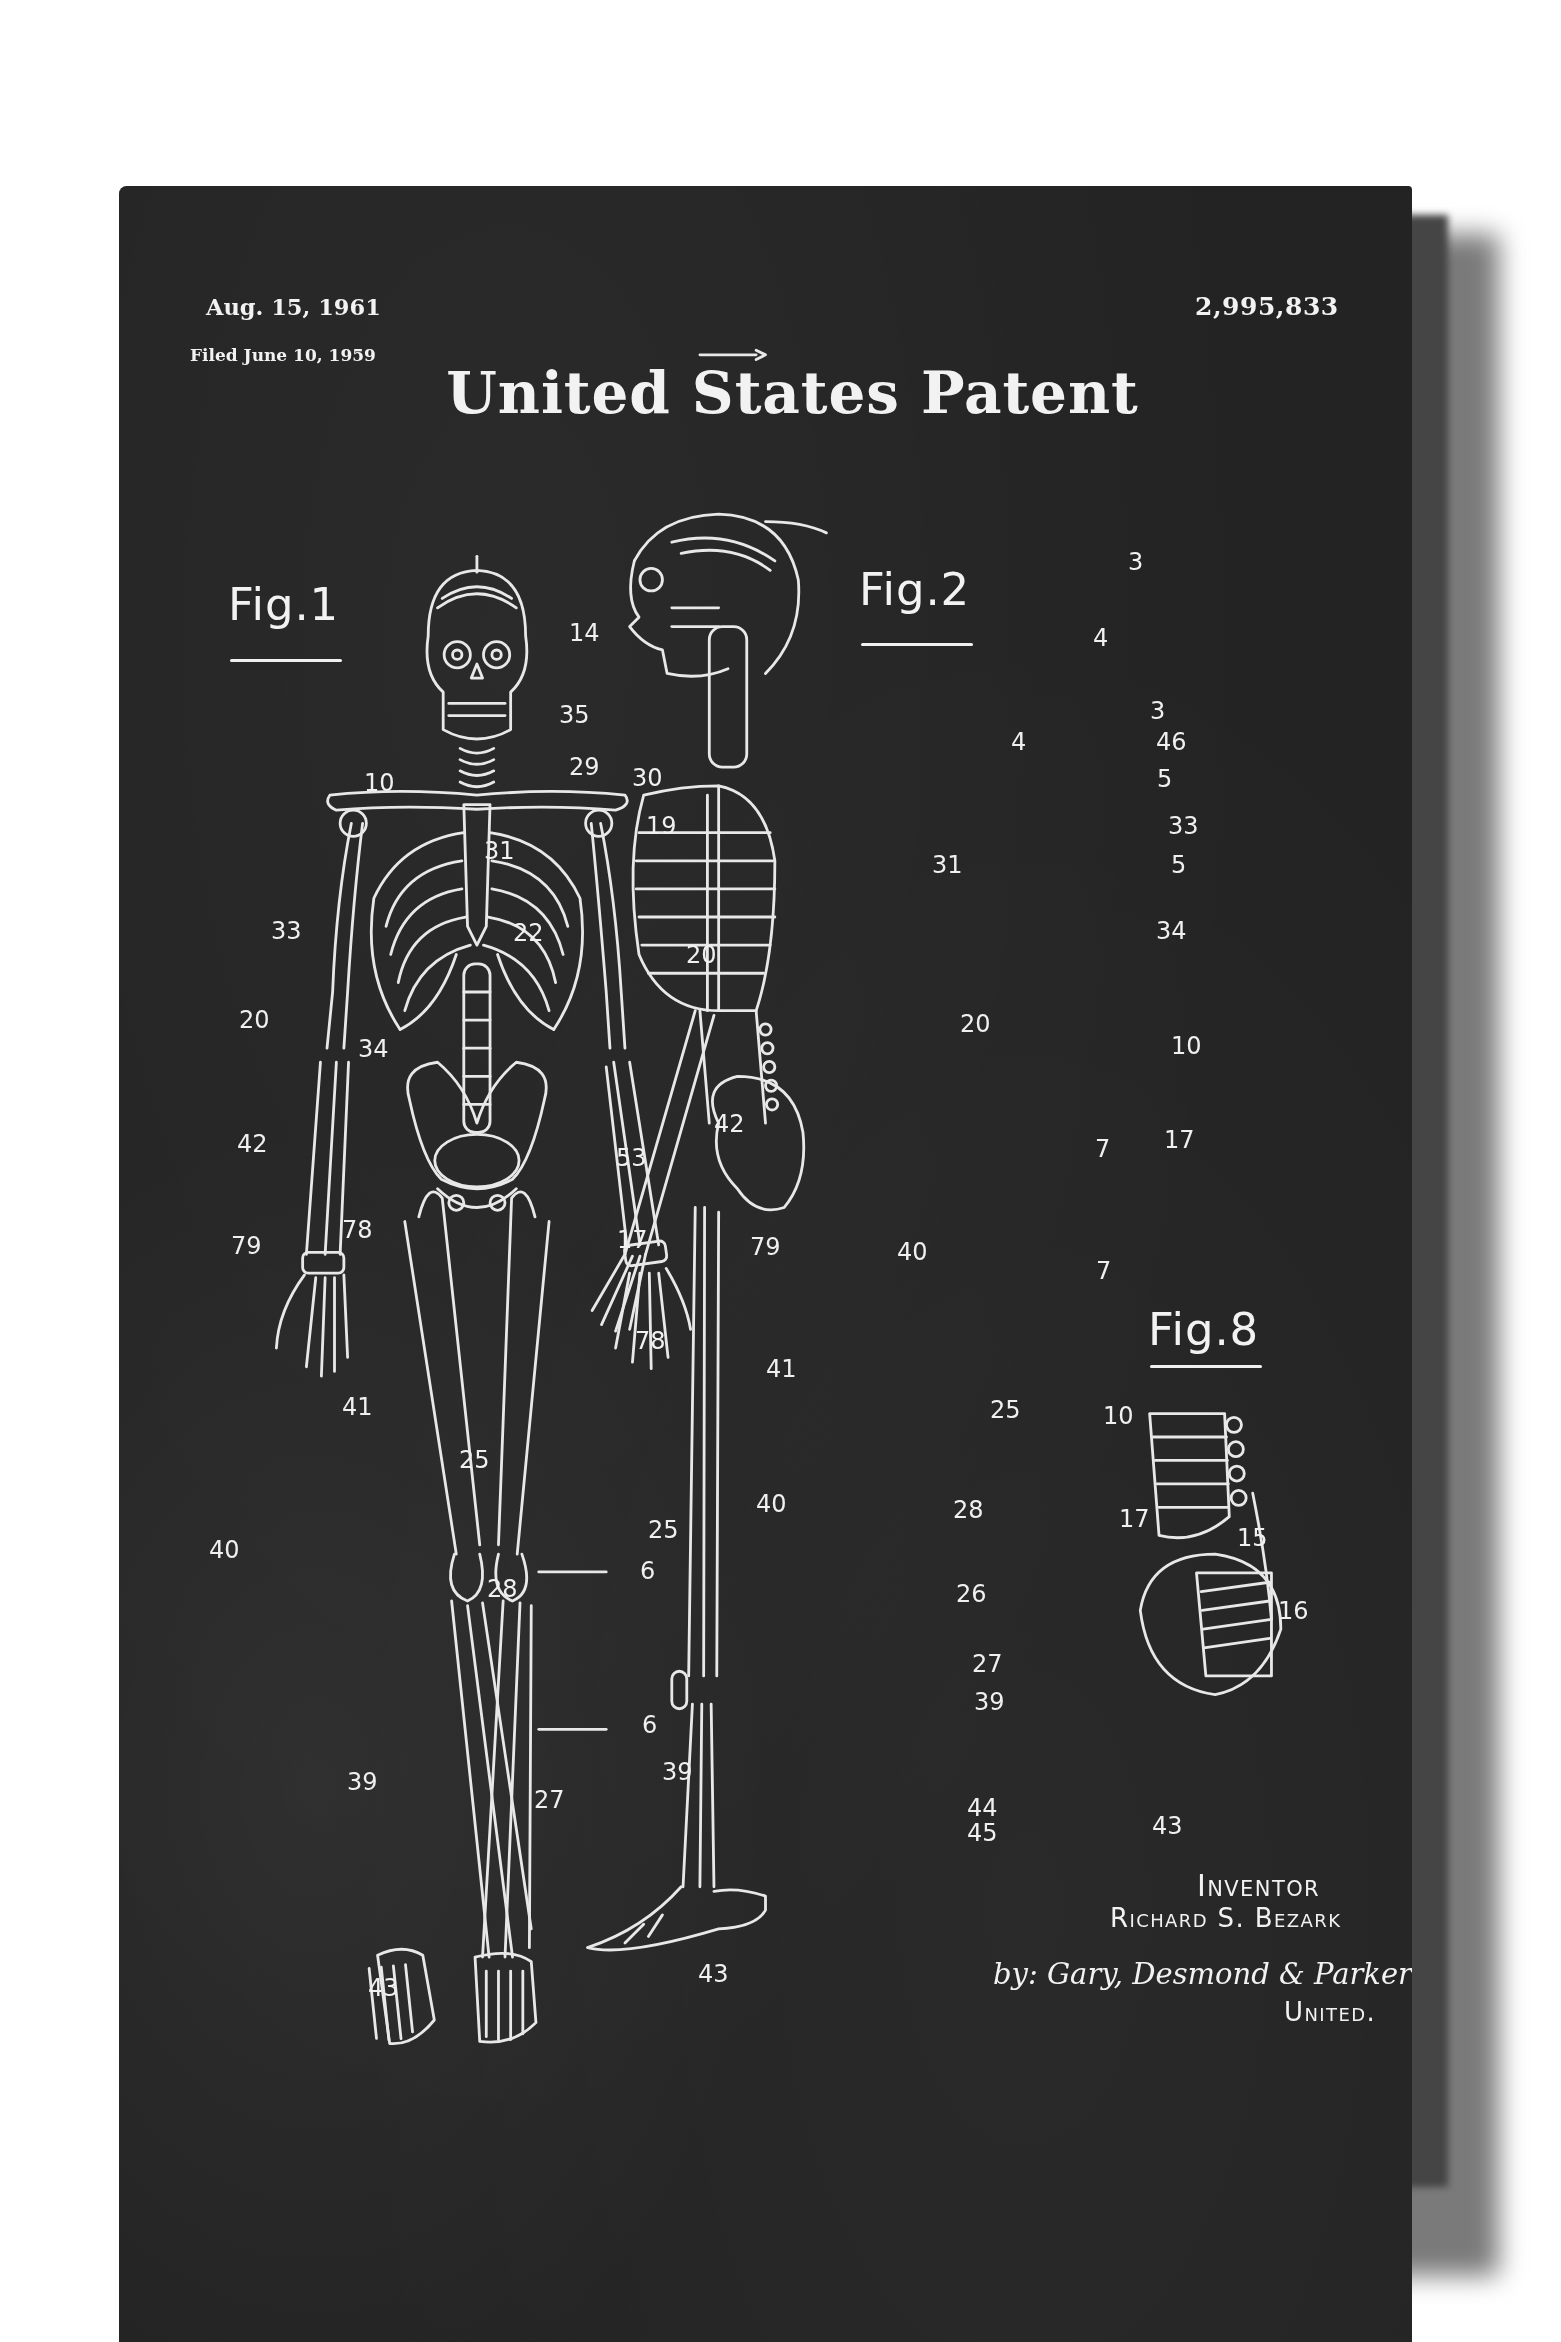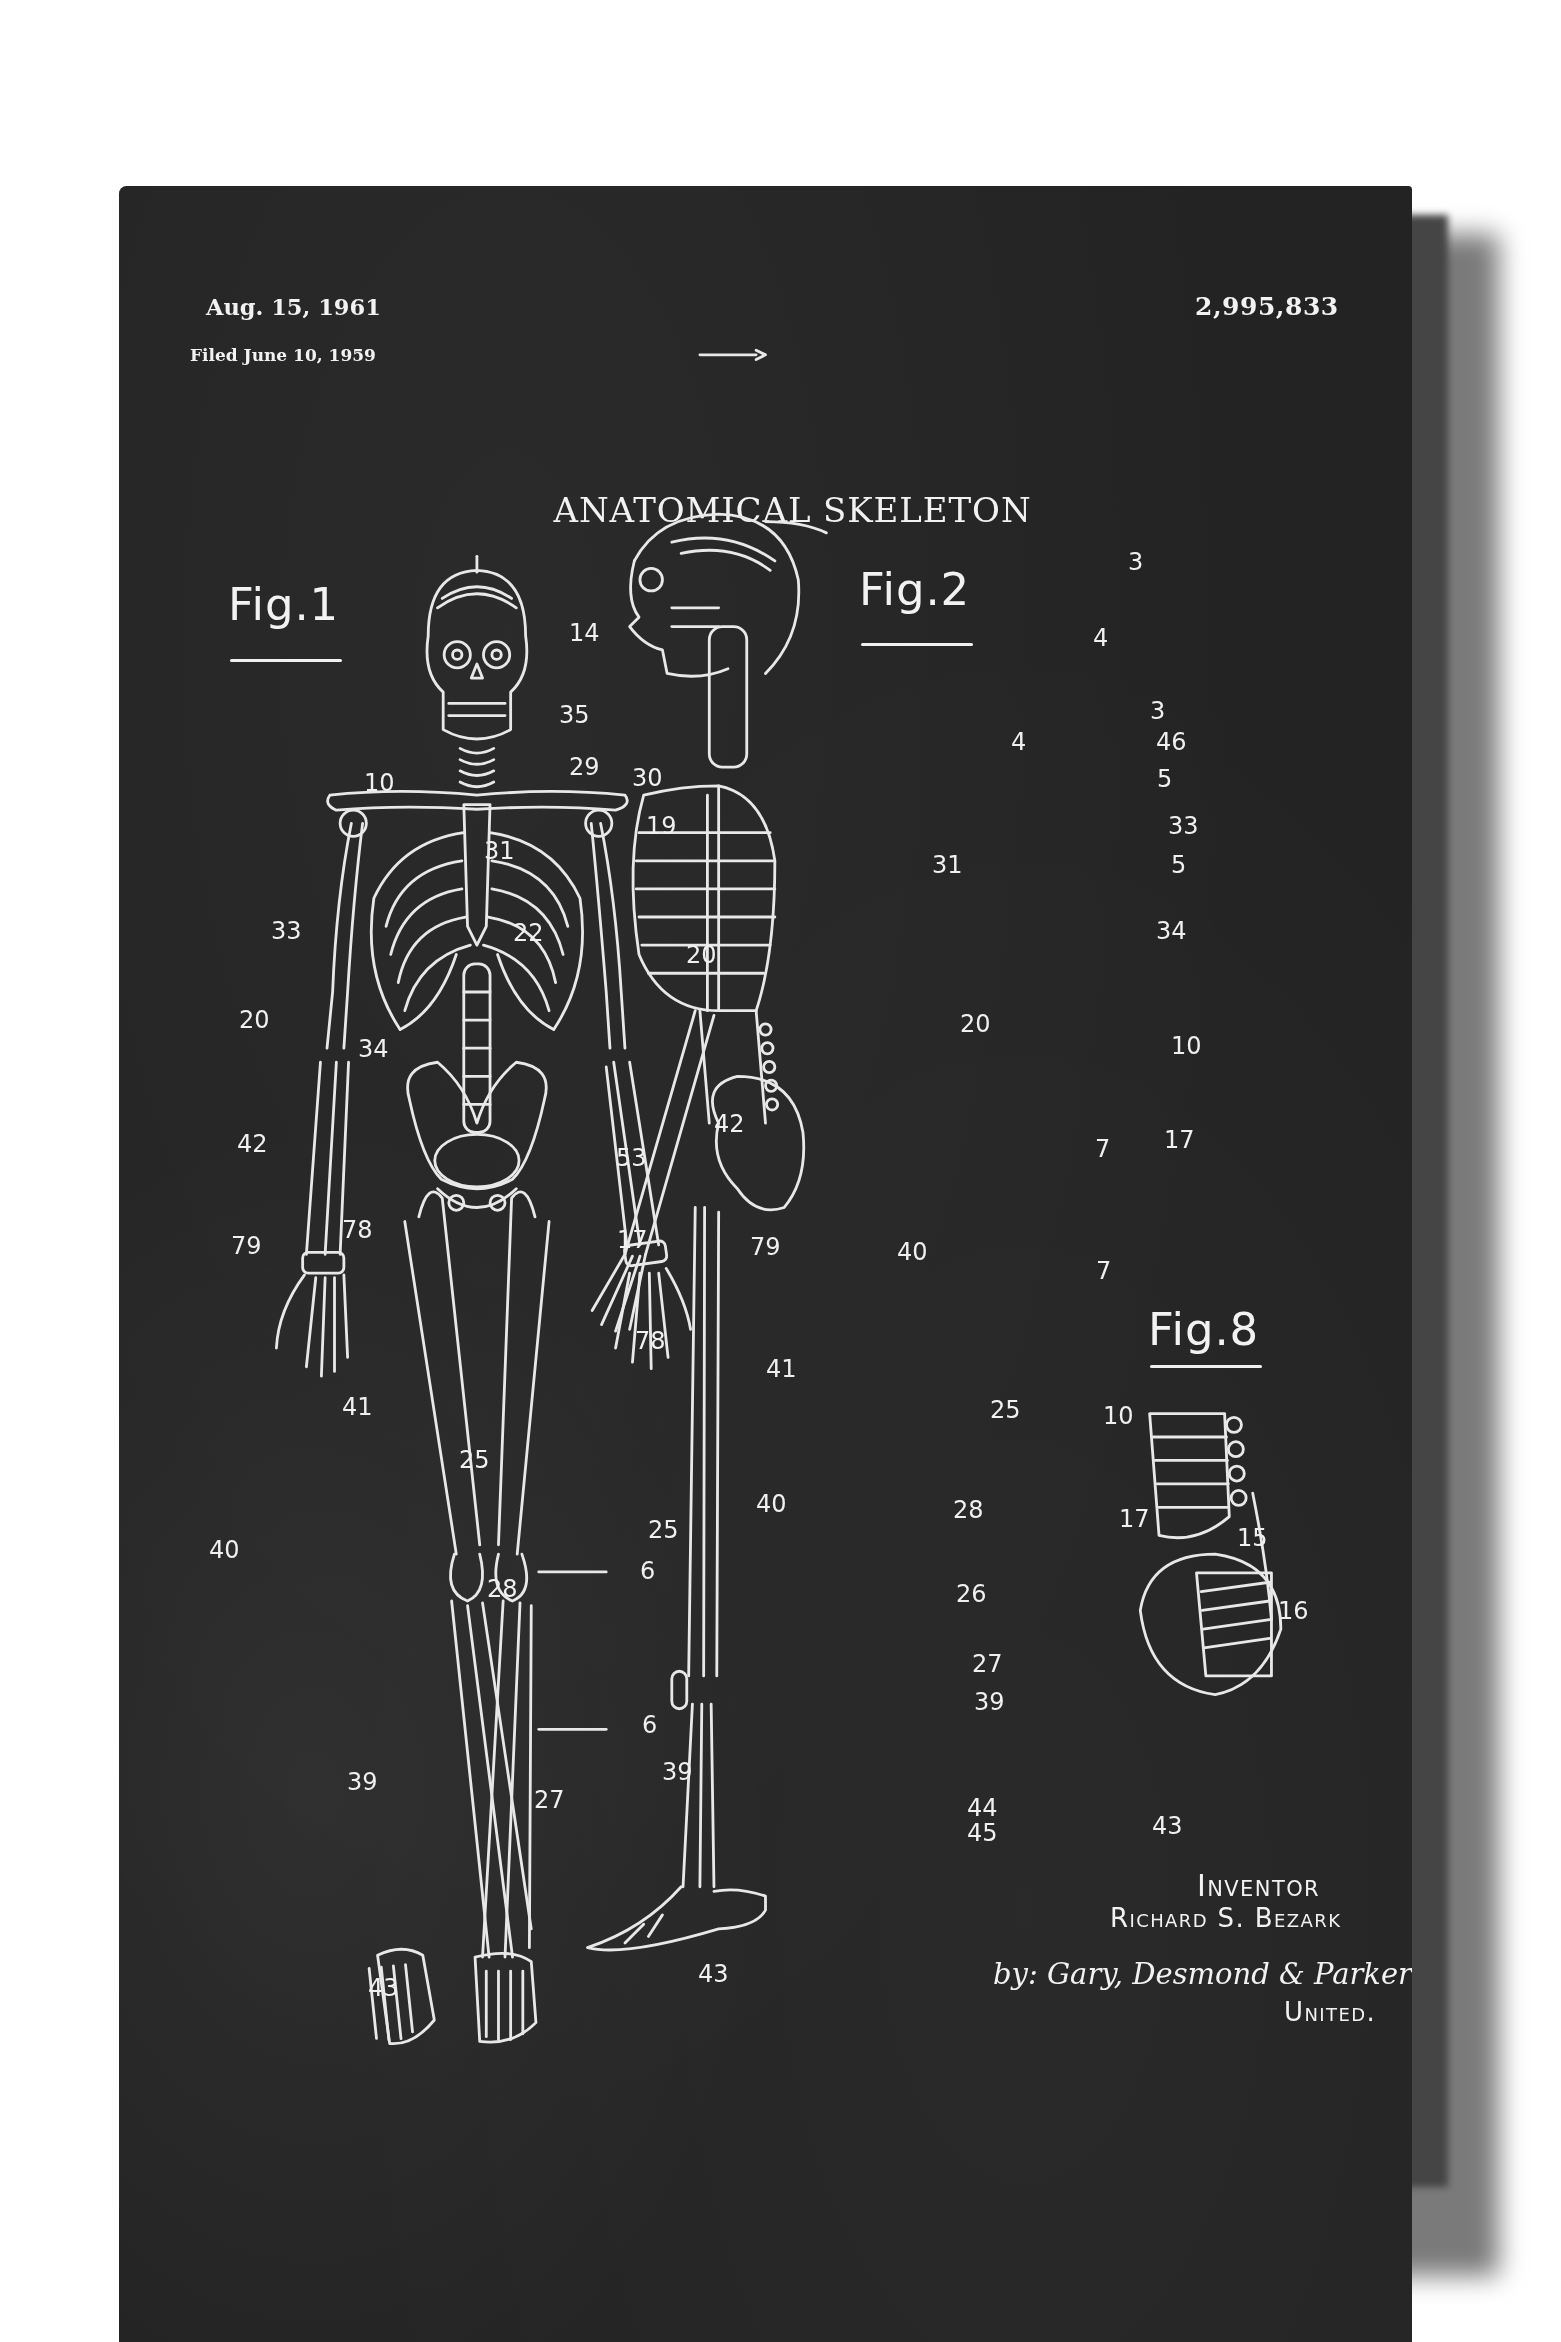--- a/index.html
+++ b/index.html
@@ -42,21 +42,21 @@
 <body>
 
 <div class="shadow-far"></div>
 <div class="shadow-near"></div>
 
 <div class="canvas">
 
   <div class="txt serif date" style="left:87px; top:108px;">Aug. 15, 1961</div>
   <div class="txt serif filed" style="left:71px; top:159px;">Filed June 10, 1959</div>
   <div class="txt serif patno" style="left:1076px; top:106px;">2,995,833</div>
-  <div class="txt serif sub" style="left:0; width:1347px; text-align:center; top:304px;">ANATOMICAL SKELETON</div>
+  <div class="txt serif title" style="left:0; width:1347px; text-align:center; top:173px;">United States Patent</div>
 
   <div class="txt hand fig" style="left:109px; top:392px;">Fig.1</div>
   <div class="fig-ul" style="left:111px; top:473px; width:112px;"></div>
   <div class="txt hand fig" style="left:740px; top:377px;">Fig.2</div>
   <div class="fig-ul" style="left:742px; top:457px; width:112px;"></div>
   <div class="txt hand fig" style="left:1029px; top:1117px;">Fig.8</div>
   <div class="fig-ul" style="left:1031px; top:1179px; width:112px;"></div>
 
   <svg class="draw" width="1293" height="1938" viewBox="0 0 1380 2068">
 

